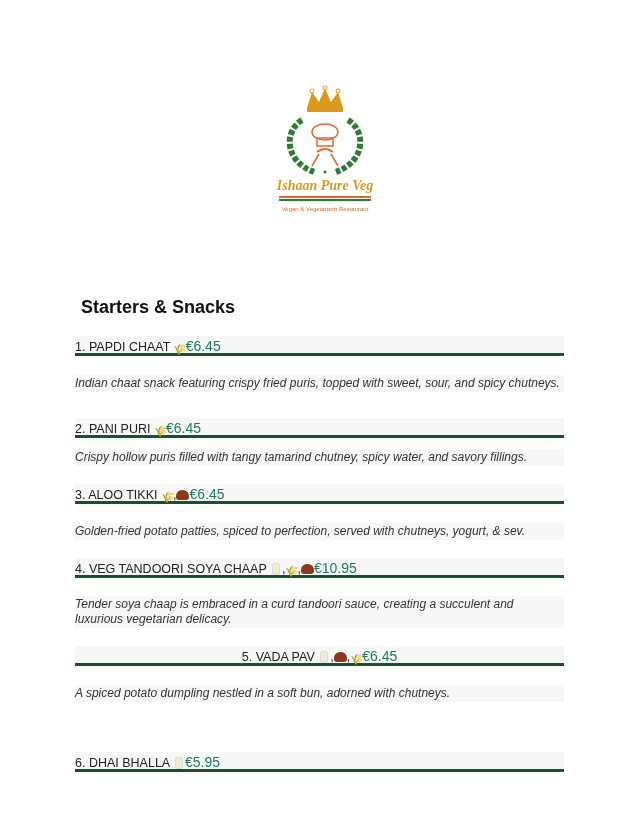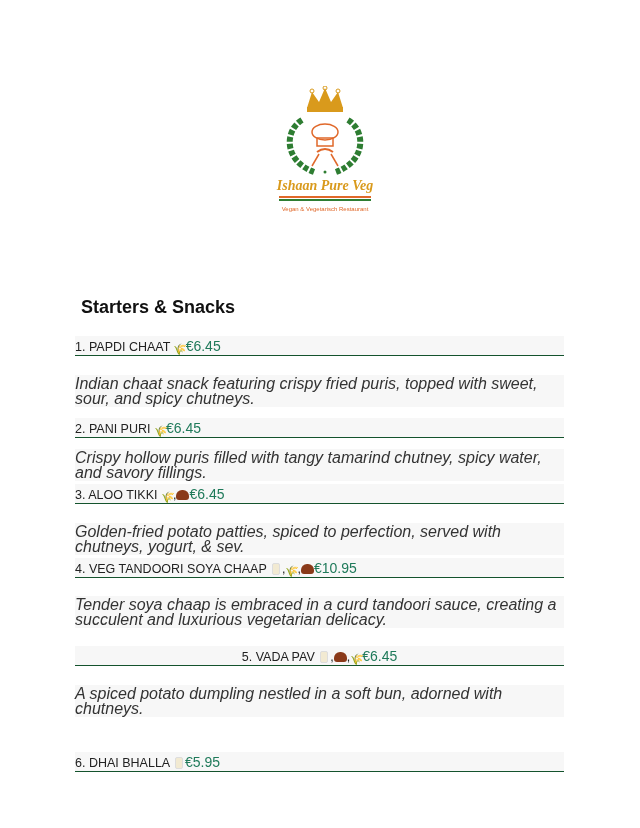--- a/index.html
+++ b/index.html
@@ -3,22 +3,22 @@
 <meta charset="utf-8">
 <style>
   html, body { margin:0; padding:0; background:#ffffff; }
   body { width:640px; height:828px; position:relative; overflow:hidden; font-family:"Liberation Sans", sans-serif; color:#222; }
   .logo { position:absolute; left:262px; top:86px; width:126px; height:132px; }
   .logo-title { position:absolute; left:0; width:126px; top:92px; text-align:center; font-family:"Liberation Serif", serif; font-style:italic; font-weight:bold; font-size:14px; color:#d99a1c; }
   .logo-sub { position:absolute; left:0; width:126px; top:120px; text-align:center; font-size:6px; color:#e0682a; }
   .stripe { position:absolute; left:17px; width:92px; height:1.5px; }
   h1 { position:absolute; left:75px; top:291px; margin:6px; font-size:18px; font-weight:bold; color:#111; }
   .row { position:absolute; left:75px; width:489px; background:#f7f7f7; box-sizing:border-box; }
-  .title-row { height:20px; border-bottom:1px solid #14532d; font-size:12.5px; line-height:20px; color:#222; padding-left:0; }
-  .desc-row { font-size:16px; font-style:italic; color:#333; line-height:15px; padding:1px 0; }
+  .title-row { height:20px; border-bottom:3px solid #14532d; font-size:12.5px; line-height:20px; color:#222; padding-left:0; }
+  .desc-row { font-size:12px; font-style:italic; color:#333; line-height:15px; padding:1px 0; }
   .price { color:#1f7a5a; font-size:14px; }
   .ico { display:inline-block; vertical-align:-2px; width:12px; height:12px; position:relative; }
   .wheat { color:#e0a030; font-size:11px; }
   .milk { width:8px; height:12px; background:#f2ead2; border:1px solid #ddd; border-radius:2px; box-sizing:border-box; margin:0 2px; }
   .nut { width:13px; height:10px; background:#8a3a1a; border-radius:6px 6px 3px 3px; vertical-align:-1px; }
 </style>
 </head>
 <body>
 
 <div class="logo">

